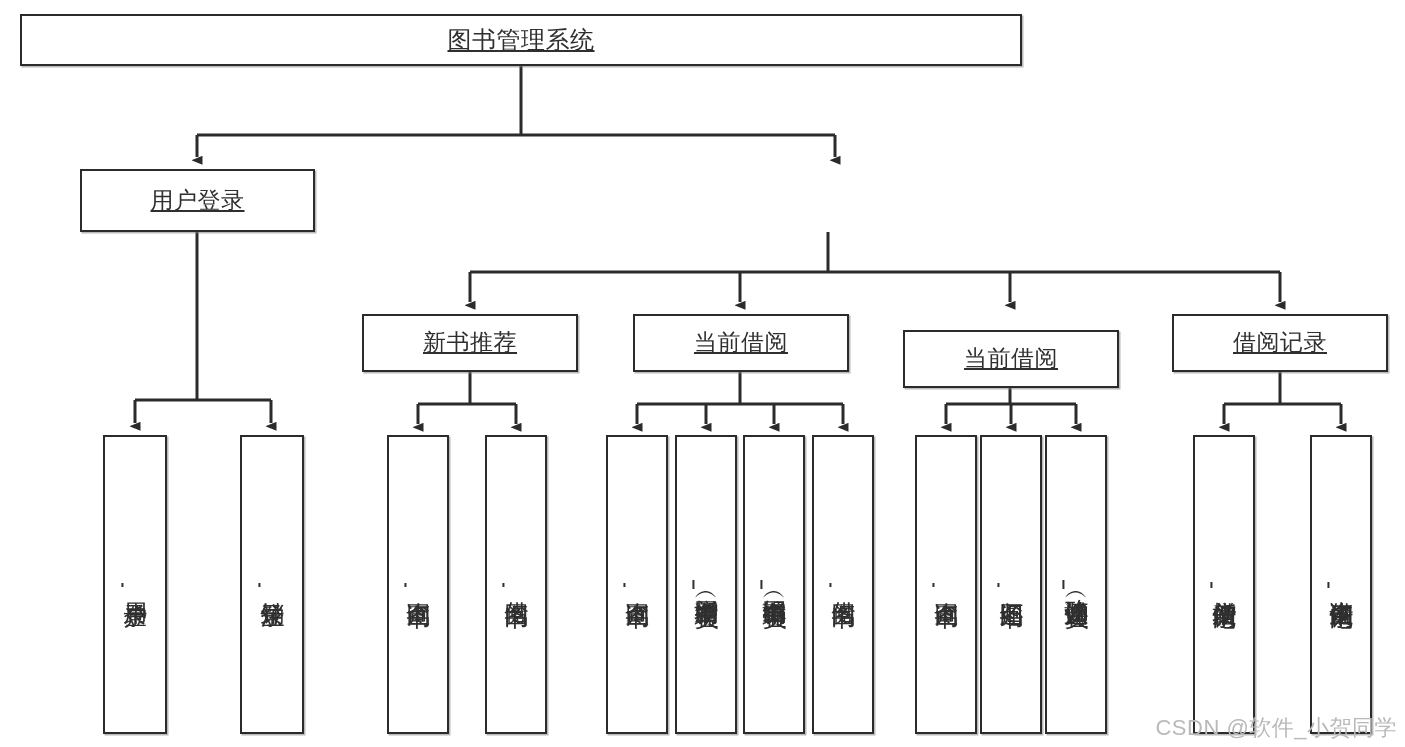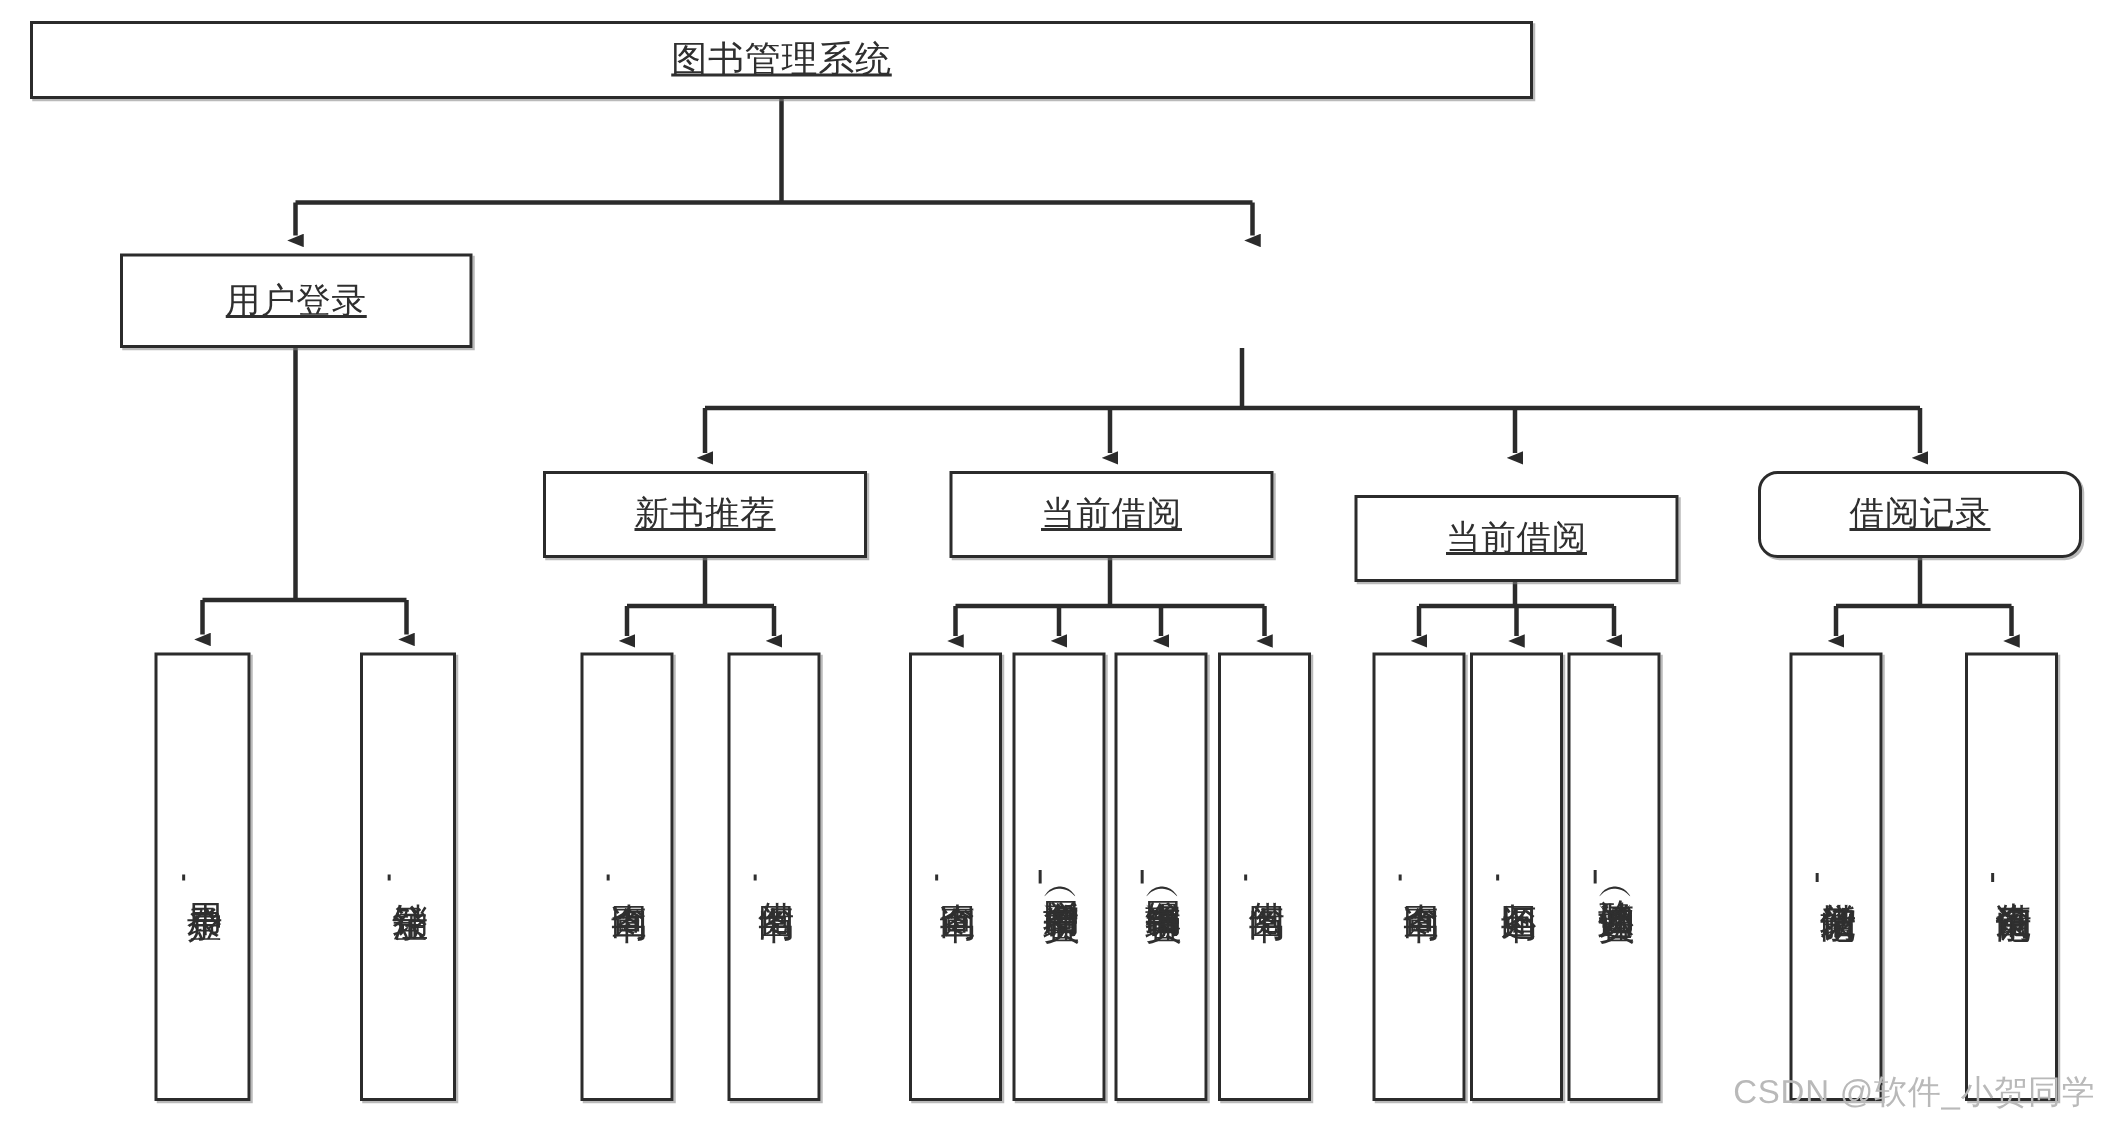--- a/index.html
+++ b/index.html
@@ -143,21 +143,21 @@
 
   <div class="node h" style="left:362px; top:314px; width:216px; height:58px;">
     <span class="lbl">新书推荐</span>
   </div>
   <div class="node h" style="left:633px; top:314px; width:216px; height:58px;">
     <span class="lbl">当前借阅</span>
   </div>
   <div class="node h" style="left:903px; top:314px; width:216px; height:58px;margin-top:16px;">
     <span class="lbl">当前借阅</span>
   </div>
-  <div class="node h" style="left:1172px; top:314px; width:216px; height:58px;border-radius:13px;">
+  <div class="node h" style="left:1172px; top:314px; width:216px; height:58px;">
     <span class="lbl">借阅记录</span>
   </div>
 
   <div class="node v" style="left:103px; top:435px; width:64px; height:299px;">
     <span class="lbl">用户登录</span>
   </div>
   <div class="node v" style="left:240px; top:435px; width:64px; height:299px;">
     <span class="lbl">注销登录</span>
   </div>
 

